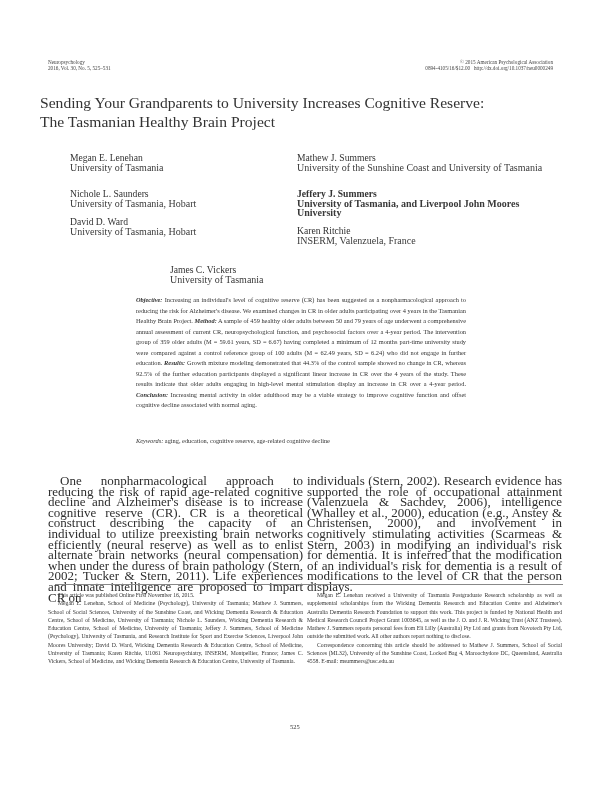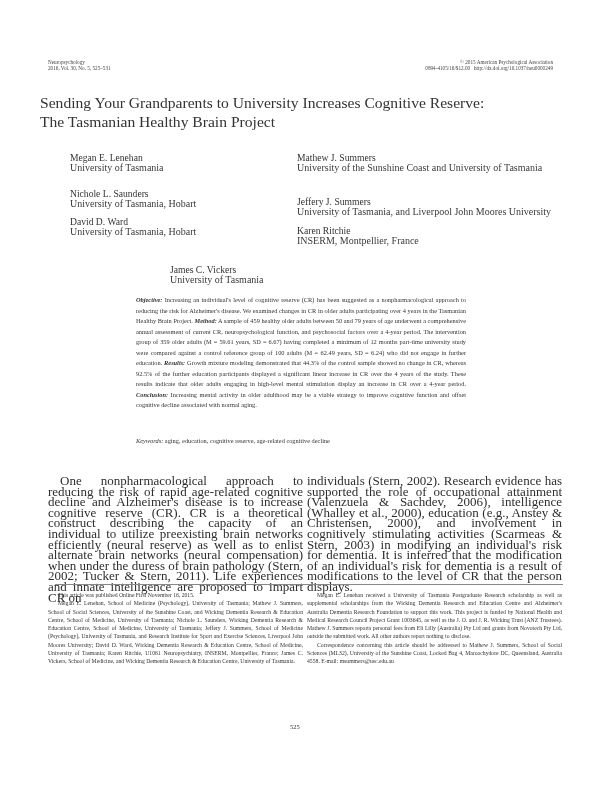--- a/index.html
+++ b/index.html
@@ -60,31 +60,31 @@
   <div class="aff">University of Tasmania</div>
 </div>
 <div class="author" style="top:152px; left:297px;">
   <div class="name">Mathew J. Summers</div>
   <div class="aff">University of the Sunshine Coast and University of Tasmania</div>
 </div>
 <div class="author" style="top:188px; left:70px;">
   <div class="name">Nichole L. Saunders</div>
   <div class="aff">University of Tasmania, Hobart</div>
 </div>
-<div class="author" style="top:196px; left:297px;">
+<div class="author" style="top:188px; left:297px;font-weight:bold;">
   <div class="name">Jeffery J. Summers</div>
   <div class="aff">University of Tasmania, and Liverpool John Moores University</div>
 </div>
 <div class="author" style="top:216px; left:70px;">
   <div class="name">David D. Ward</div>
   <div class="aff">University of Tasmania, Hobart</div>
 </div>
 <div class="author" style="top:225px; left:297px;">
   <div class="name">Karen Ritchie</div>
-  <div class="aff">INSERM, Montpellier, France</div>
+  <div class="aff">INSERM, Valenzuela, France</div>
 </div>
 <div class="author" style="top:264px; left:170px;">
   <div class="name">James C. Vickers</div>
   <div class="aff">University of Tasmania</div>
 </div>
 
 <div class="abstract">
   <b>Objective:</b><span> Increasing an individual's level of cognitive reserve (CR) has been suggested as a nonpharmacological approach to reducing the risk for Alzheimer's disease. We examined changes in CR in older adults participating over 4 years in the Tasmanian Healthy Brain Project. </span><b>Method:</b><span> A sample of 459 healthy older adults between 50 and 79 years of age underwent a comprehensive annual assessment of current CR, neuropsychological function, and psychosocial factors over a 4-year period. The intervention group of 359 older adults (M = 59.61 years, SD = 6.67) having completed a minimum of 12 months part-time university study were compared against a control reference group of 100 adults (M = 62.49 years, SD = 6.24) who did not engage in further education. </span><b>Results:</b><span> Growth mixture modeling demonstrated that 44.3% of the control sample showed no change in CR, whereas 92.5% of the further education participants displayed a significant linear increase in CR over the 4 years of the study. These results indicate that older adults engaging in high-level mental stimulation display an increase in CR over a 4-year period. </span><b>Conclusion:</b><span> Increasing mental activity in older adulthood may be a viable strategy to improve cognitive function and offset cognitive decline associated with normal aging.</span>
 </div>
 

